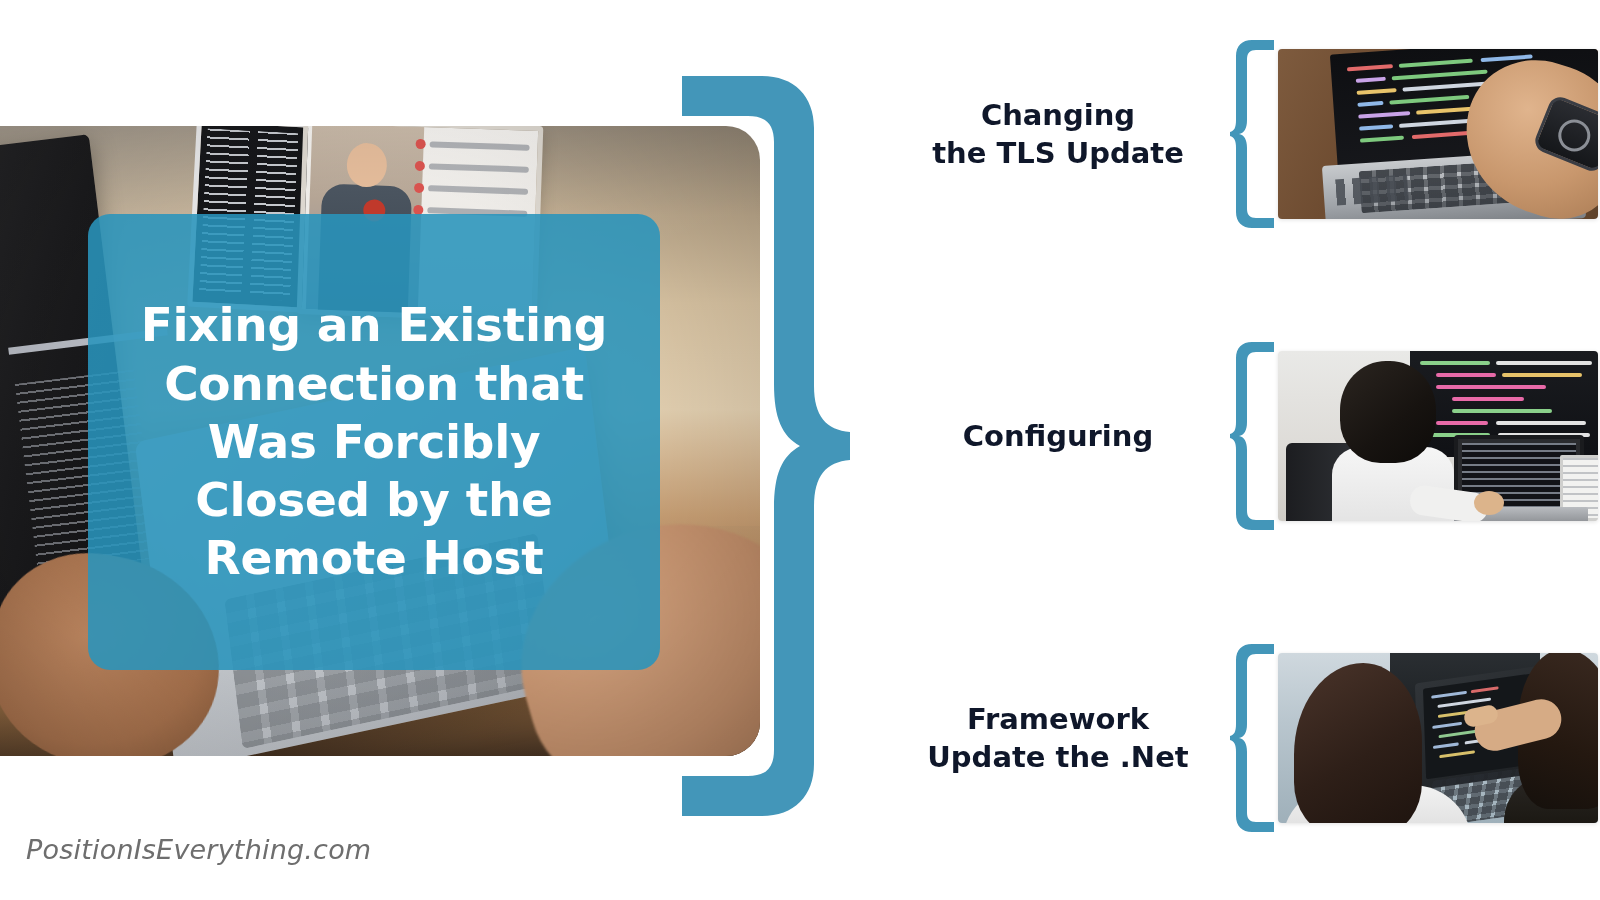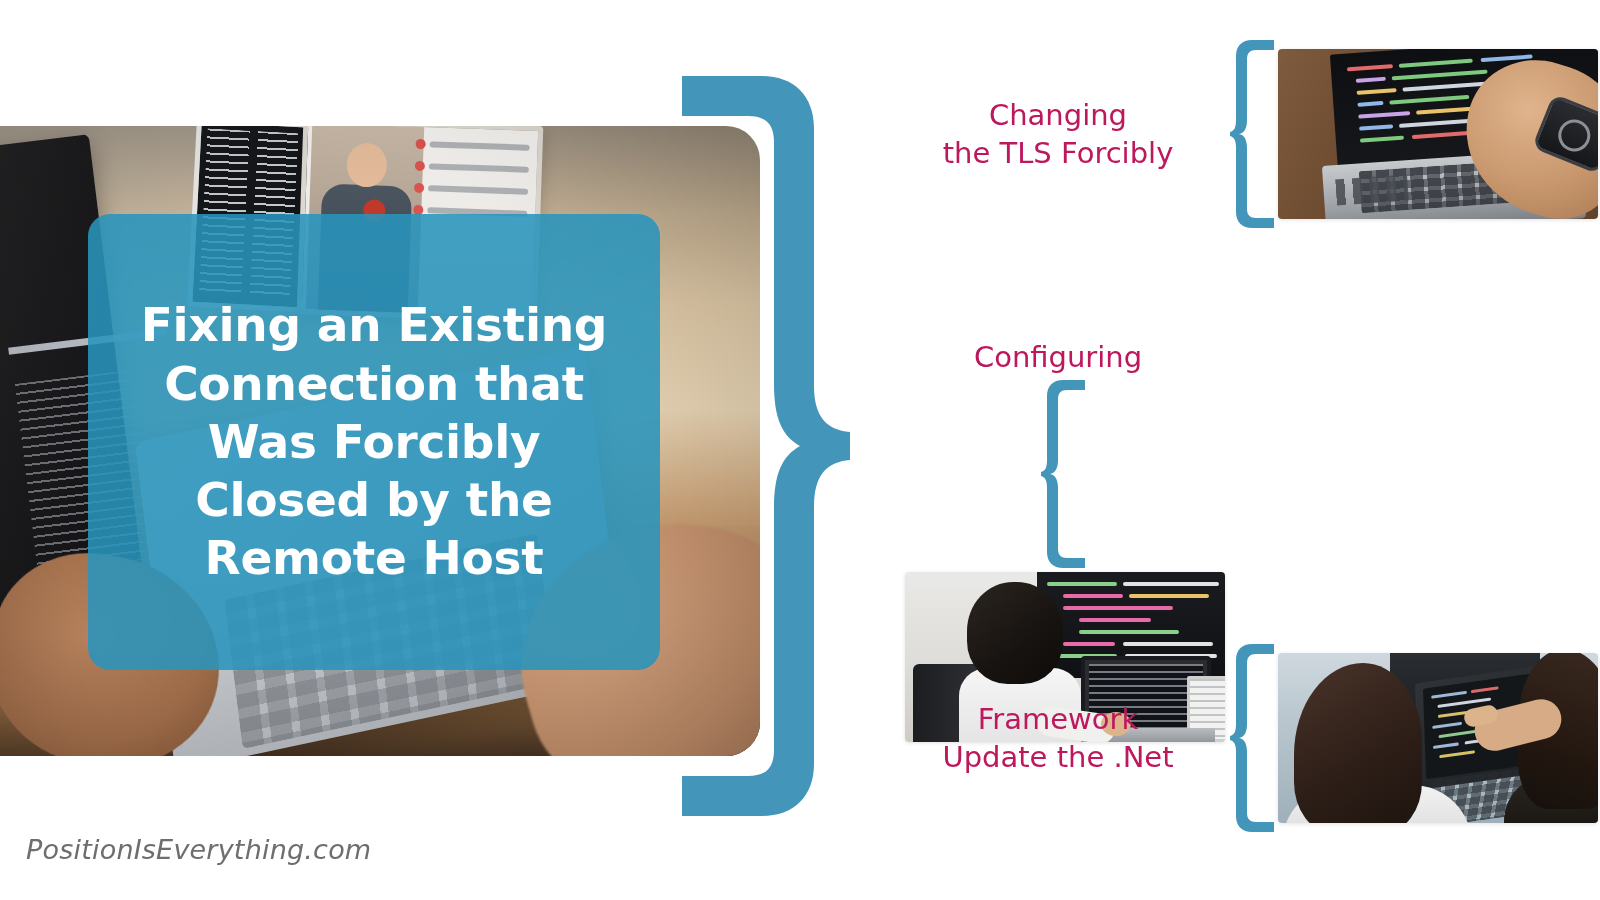--- a/index.html
+++ b/index.html
@@ -229,30 +229,30 @@
   }
   #big-brace svg { display: block; }
 
   
   .item-row {
     position: absolute;
     display: flex;
     align-items: center;
   }
   #item-row-0 { left: 900px; top: 36px;  }
-  #item-row-1 { left: 900px; top: 338px; flex-direction: column; }
+  #item-row-1 { left: 900px; top: 338px; }
   #item-row-2 { left: 900px; top: 640px; }
 
   .item-label {
     width: 330px;
     text-align: center;
-    color: #be185d;
+    color: #0f172a;
     font-size: 29px;
     line-height: 1.32;
-    font-weight: 400;
+    font-weight: 700;
     font-family: "DejaVu Sans", sans-serif;
     padding-right: 14px;
     box-sizing: border-box;
   }
 
   .item-brace {
     width: 46px;
     height: 196px;
     flex: none;
     margin-right: 2px;
@@ -566,21 +566,21 @@
              V 72
              C 98 54 90 46 72 46
              H 6
              Z" fill="#4396b9"></path>
   </svg>
 </div>
 
 <div class="item-row" id="item-row-0">
   <div class="item-label">
     <div>Changing</div>
-    <div>the TLS Forcibly</div>
+    <div>the TLS Update</div>
   </div>
   <div class="item-brace">
     <svg width="46" height="196" viewBox="0 0 46 196" xmlns="http://www.w3.org/2000/svg" aria-hidden="true">
       <path d="M44 4
                H 22
                C 12 4 6 10 6 20
                V 84
                C 6 92 4 95 0 96
                V 100
                C 4 101 6 104 6 112

